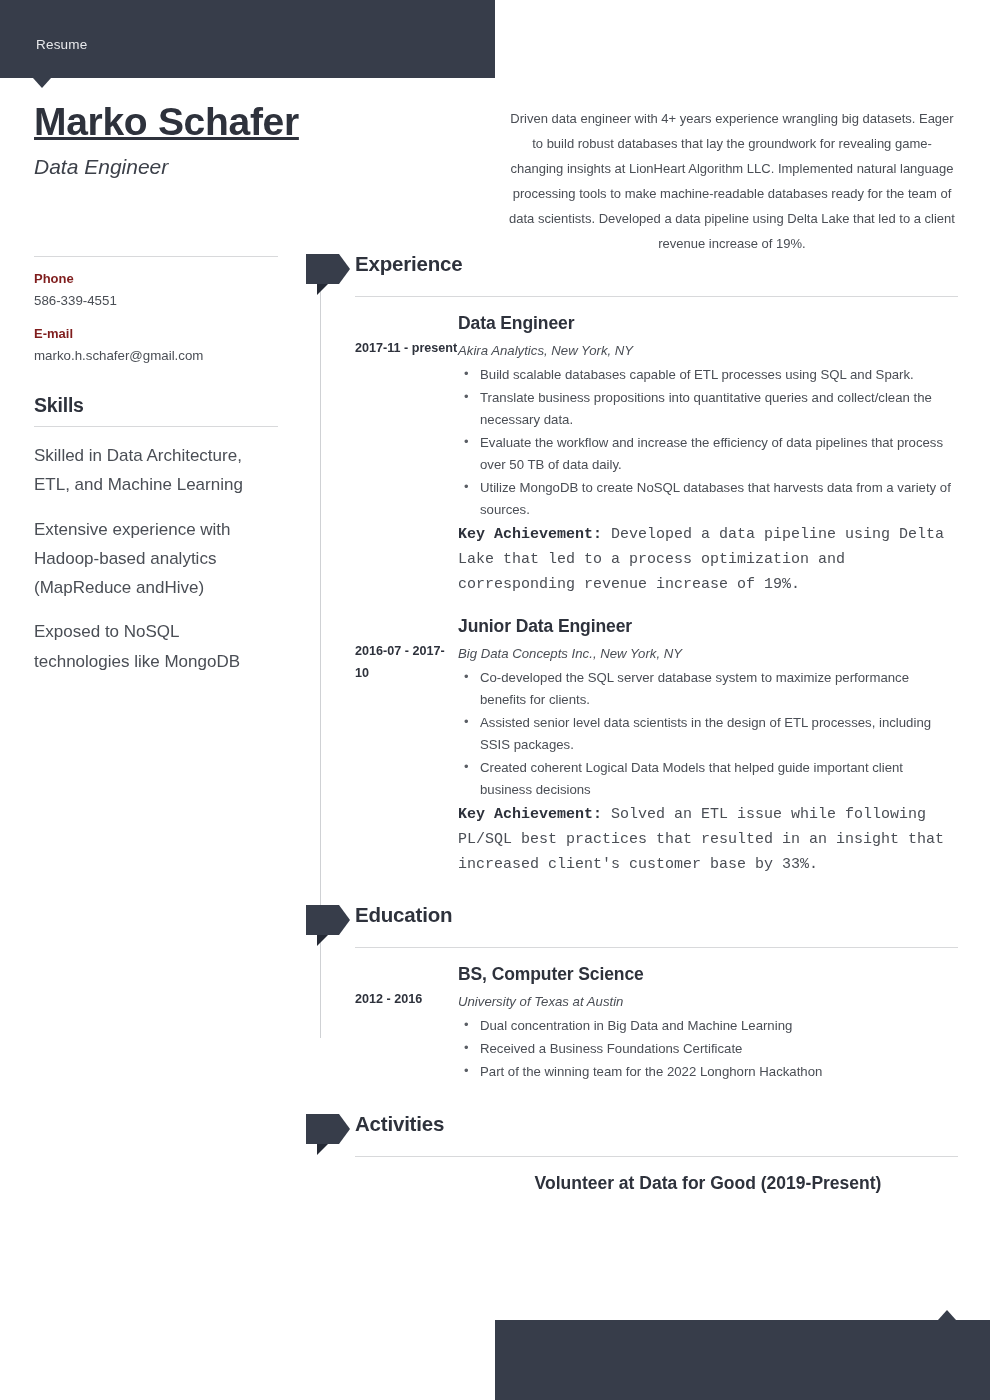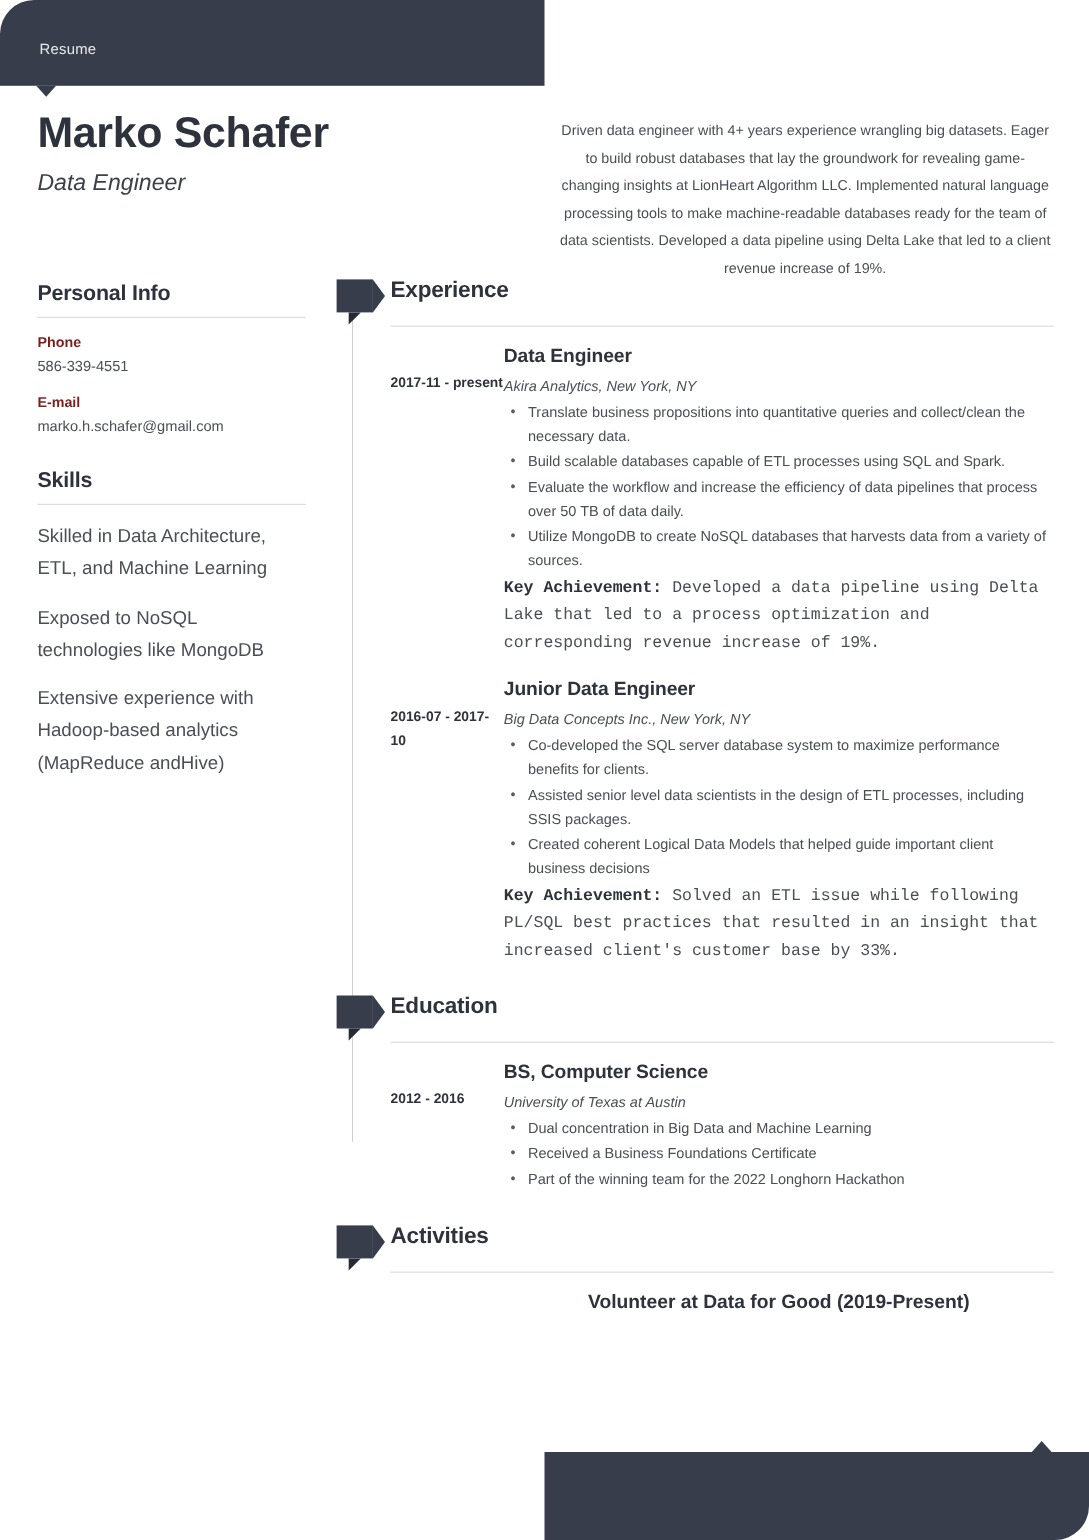--- a/index.html
+++ b/index.html
@@ -4,21 +4,21 @@
 <style>
   * { box-sizing: border-box; margin: 0; padding: 0; }
   html, body {
     width: 990px;
     height: 1400px;
     background: #ffffff;
     font-family: "Liberation Sans", sans-serif;
     color: #3b3f45;
     -webkit-font-smoothing: antialiased;
   }
-  .page { position: relative; width: 990px; height: 1400px; overflow: hidden; border-radius: 31px; }
+  .page { position: relative; width: 990px; height: 1400px; overflow: hidden; }
 
   
   .header-bar {
     position: absolute; left: 0; top: 0;
     width: 495px; height: 78px;
     background: #373d4a;
   }
   .header-label {
     position: absolute; left: 36px; top: 37px;
     font-size: 13.5px; color: #e8e9ec; letter-spacing: .2px;
@@ -28,21 +28,21 @@
     width: 0; height: 0;
     border-left: 9px solid transparent;
     border-right: 9px solid transparent;
     border-top: 10px solid #373d4a;
   }
 
   
   .name-block { position: absolute; left: 34px; top: 100px; width: 440px; }
   .full-name {
     font-size: 39px; font-weight: bold; color: #2e323c;
-    letter-spacing: -.3px; line-height: 1.15;
+    letter-spacing: -.3px; line-height: 1.15; text-decoration: underline;
   }
   .job-title {
     font-size: 21px; font-style: italic; color: #3c4049;
     margin-top: 9px; line-height: 1.2;
   }
 
   
   .summary {
     position: absolute; left: 506px; top: 106px; width: 452px;
     font-size: 13px; line-height: 1.93; color: #4a4e55; text-align: center;
@@ -161,42 +161,41 @@
   <div class="name-block">
     <div class="full-name">Marko Schafer</div>
     <div class="job-title">Data Engineer</div>
   </div>
 
   <div class="summary">Driven data engineer with 4+ years experience wrangling big datasets. Eager to build robust databases that lay the groundwork for revealing game-changing insights at LionHeart Algorithm LLC. Implemented natural language processing tools to make machine-readable databases ready for the team of data scientists. Developed a data pipeline using Delta Lake that led to a client revenue increase of 19%.</div>
 
   <div class="sidebar">
 
     <div>
-      <div class="side-heading">Personal Info</div>
       <div class="side-rule"></div>
 
       <div class="side-block">
         <div class="side-label">Phone</div>
         <div class="side-value">586-339-4551</div>
       </div>
 
       <div class="side-block">
         <div class="side-label">E-mail</div>
         <div class="side-value">marko.h.schafer@gmail.com</div>
       </div>
     </div>
 
     <div class="skills-gap"></div>
 
     <div>
       <div class="side-heading">Skills</div>
       <div class="side-rule"></div>
       <div class="skill-item">Skilled in Data Architecture, ETL, and Machine Learning</div>
+      <div class="skill-item">Extensive experience with Hadoop-based analytics (MapReduce andHive)</div>
       <div class="skill-item">Exposed to NoSQL technologies like MongoDB</div>
-      <div class="skill-item">Extensive experience with Hadoop-based analytics (MapReduce andHive)</div>
     </div>
   </div>
 
   <div class="timeline-line"></div>
 
   <div class="main">
 
     <div class="section">
       <div class="section-head">
         <div class="ribbon">
@@ -207,22 +206,22 @@
         <div class="section-title">Experience</div>
       </div>
       <div class="section-rule"></div>
 
       <div class="entry">
         <div class="entry-dates">2017-11 - present</div>
         <div class="entry-body">
           <div class="entry-role">Data Engineer</div>
           <div class="entry-org">Akira Analytics, New York, NY</div>
           <ul class="entry-list">
+            <li>Build scalable databases capable of ETL processes using SQL and Spark.</li>
             <li>Translate business propositions into quantitative queries and collect/clean the necessary data.</li>
-            <li>Build scalable databases capable of ETL processes using SQL and Spark.</li>
             <li>Evaluate the workflow and increase the efficiency of data pipelines that process over 50 TB of data daily.</li>
             <li>Utilize MongoDB to create NoSQL databases that harvests data from a variety of sources.</li>
           </ul>
           <div class="achievement"><b>Key Achievement:</b><span> Developed a data pipeline using Delta Lake that led to a process optimization and corresponding revenue increase of 19%.</span></div>
         </div>
       </div>
 
       <div class="entry" style="margin-top:18px;">
         <div class="entry-dates">2016-07 - 2017-10</div>
         <div class="entry-body">

